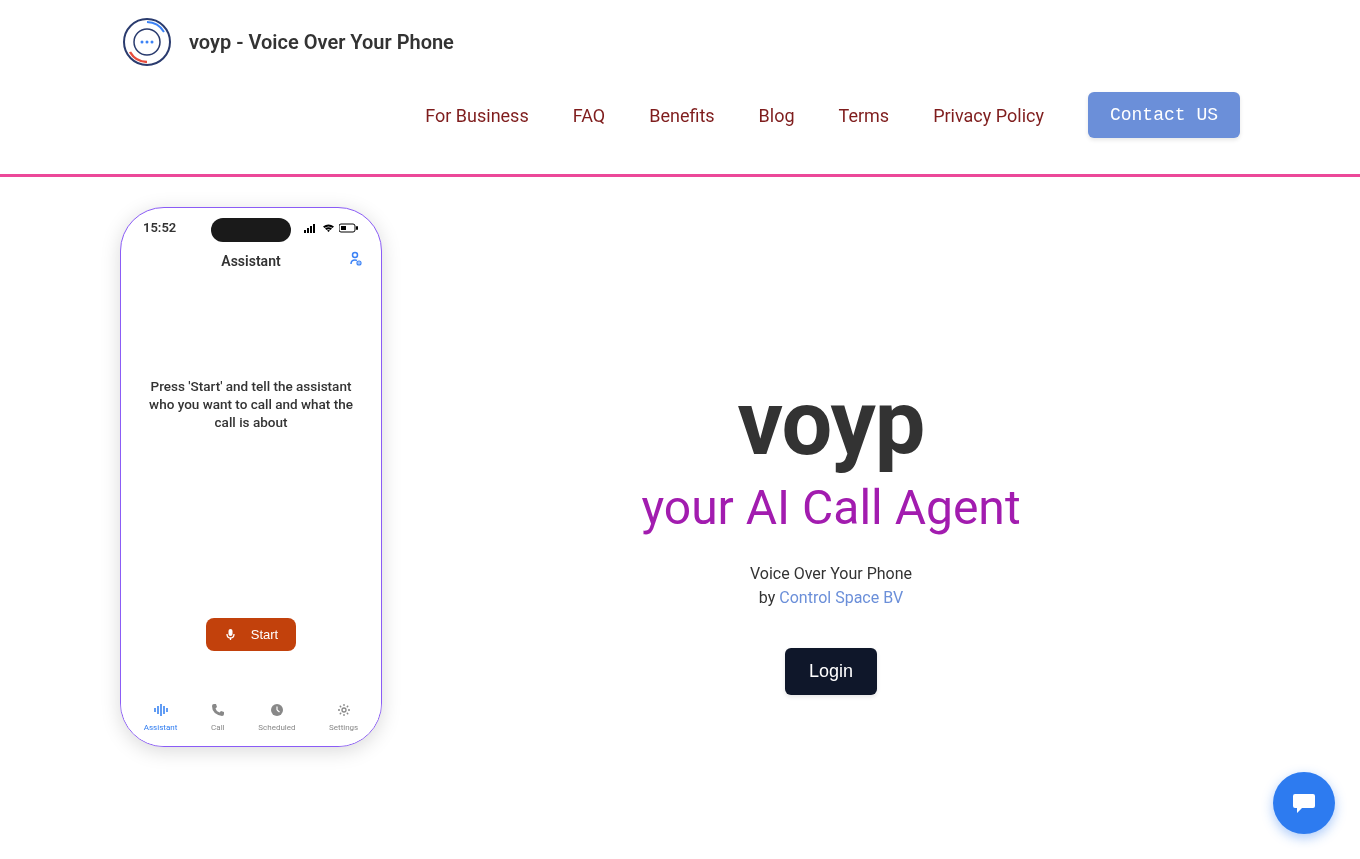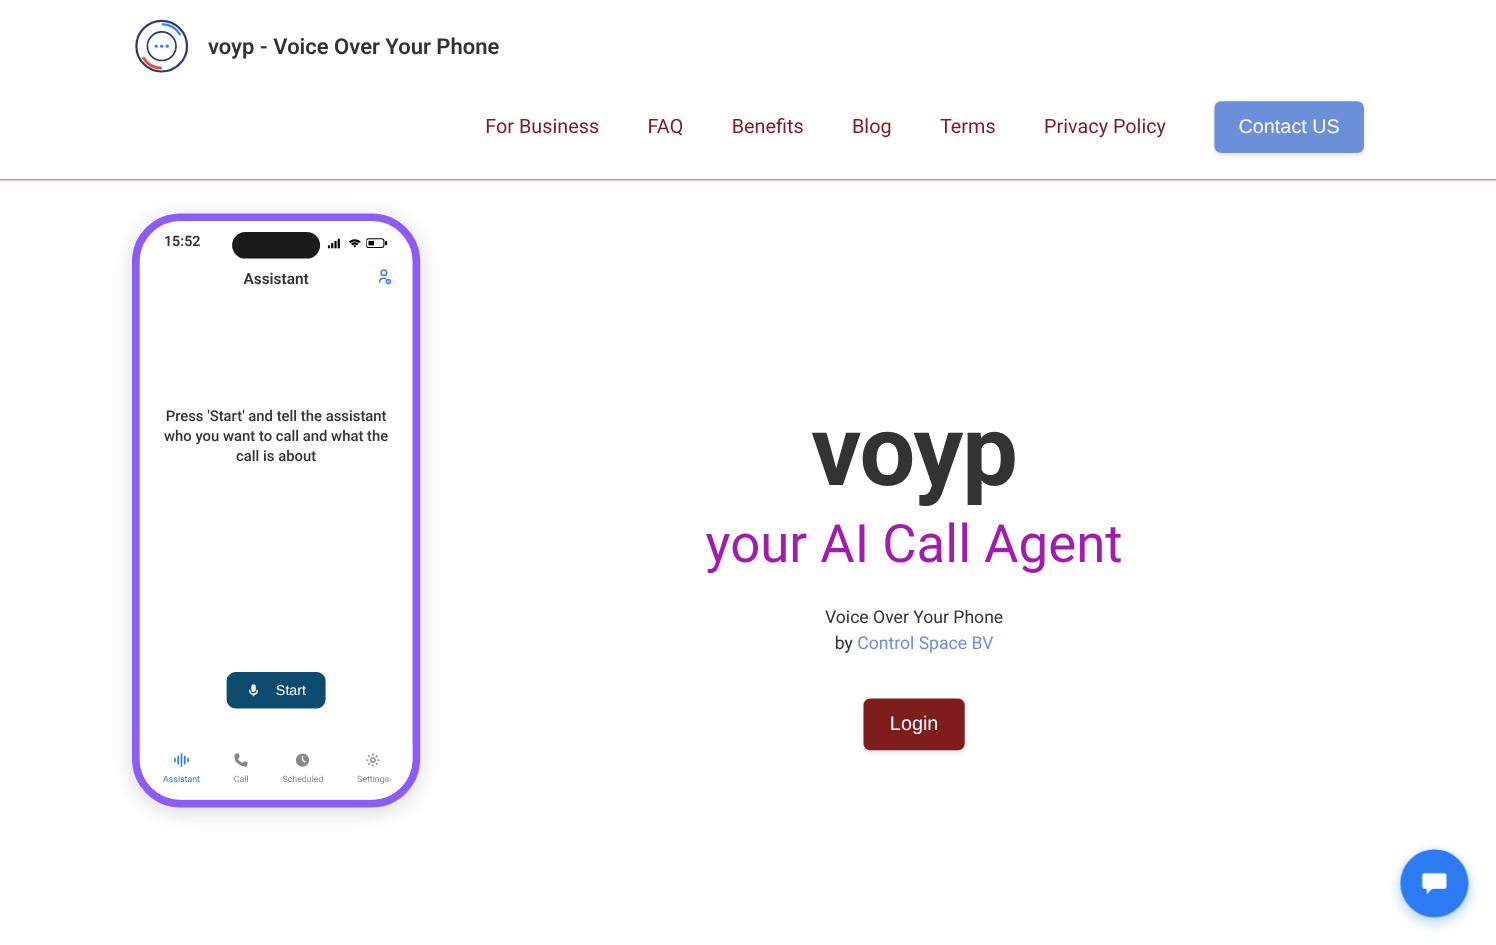--- a/index.html
+++ b/index.html
@@ -6,22 +6,22 @@
       margin: 0;
       padding: 0;
       box-sizing: border-box;
     }
     body {
       font-family: -apple-system, BlinkMacSystemFont, 'Segoe UI', Roboto, sans-serif;
       background: #fff;
       color: #333;
     }
     .header {
-      padding: 10px 120px 4px;
-      border-bottom: 1px solid #ec4899;
+      padding: 10px 120px 16px;
+      border-bottom: 3px solid #ec4899;
     }
     .header-top {
       display: flex;
       align-items: center;
       gap: 15px;
       padding: 5px 0;
     }
     .logo-circle {
       width: 54px;
       height: 54px;
@@ -50,36 +50,37 @@
     }
     .nav-button {
       background: #6b8fd9;
       color: #fff;
       border: none;
       padding: 13px 22px;
       font-size: 18px;
       border-radius: 6px;
       cursor: pointer;
       box-shadow: 0 2px 4px rgba(0,0,0,0.1);
+      font-family: Liberation Mono, monospace;
     }
     .hero {
       display: flex;
       padding: 30px 120px 60px;
       gap: 40px;
     }
     .hero-left {
       flex: 0 0 auto;
       display: flex;
       justify-content: flex-start;
     }
     .phone-frame {
       width: 262px;
       height: 540px;
       background: #fff;
-      border: 7px solid #8b5cf6;
+      border: 1px solid #8b5cf6;
       border-radius: 44px;
       position: relative;
       overflow: hidden;
       box-shadow: 0 4px 20px rgba(0,0,0,0.15);
     }
     .phone-notch {
       position: absolute;
       top: 10px;
       left: 50%;
       transform: translateX(-50%);
@@ -132,21 +133,21 @@
       gap: 36px;
     }
     .phone-instruction {
       font-size: 13.5px;
       font-weight: 500;
       line-height: 1.35;
       color: #333;
     }
     .phone-start-btn {
       margin-top: 150px;
-      background: #0c4a6e;
+      background: #c2410c;
       color: #fff;
       border: none;
       padding: 9px 18px;
       border-radius: 8px;
       font-size: 13px;
       display: flex;
       align-items: center;
       gap: 14px;
       cursor: pointer;
     }
@@ -203,21 +204,21 @@
       margin-top: 26px;
       line-height: 1.5;
     }
     .hero-link {
       color: #6b8fd9;
       text-decoration: none;
       cursor: pointer;
     }
     .login-btn {
       margin-top: 38px;
-      background: #7f1d1d;
+      background: #0f172a;
       color: #fff;
       border: none;
       padding: 13px 24px;
       font-size: 18px;
       border-radius: 6px;
       cursor: pointer;
       box-shadow: 0 2px 4px rgba(0,0,0,0.1);
     }
     .chat-bubble {
       position: fixed;

